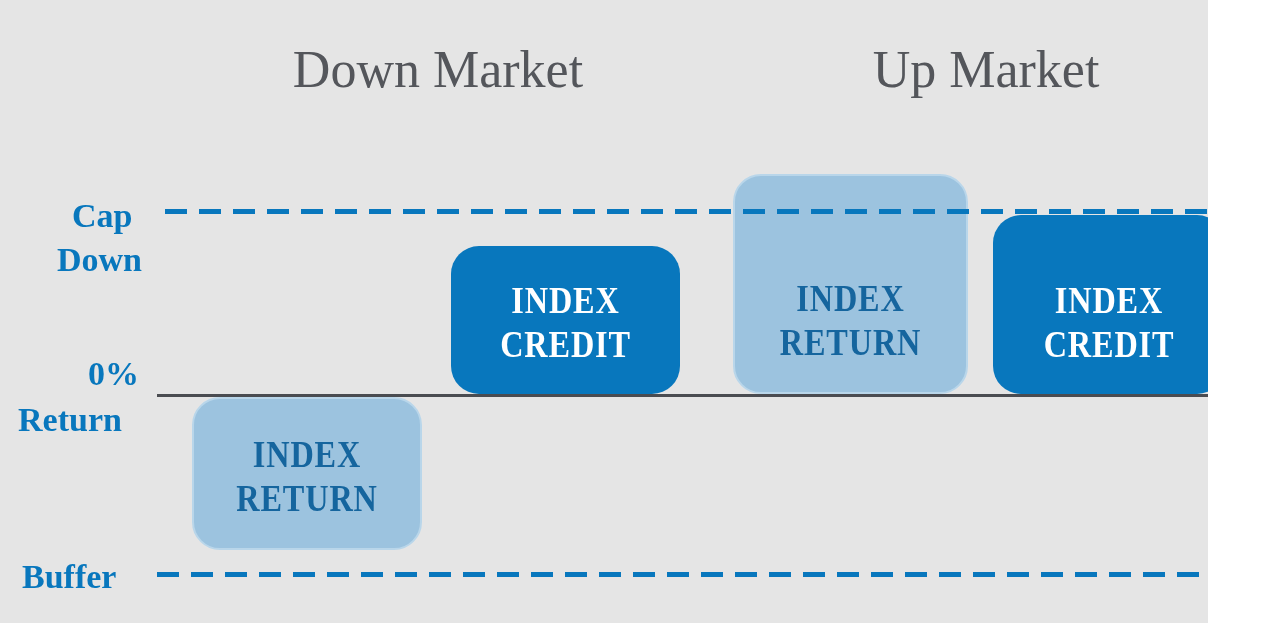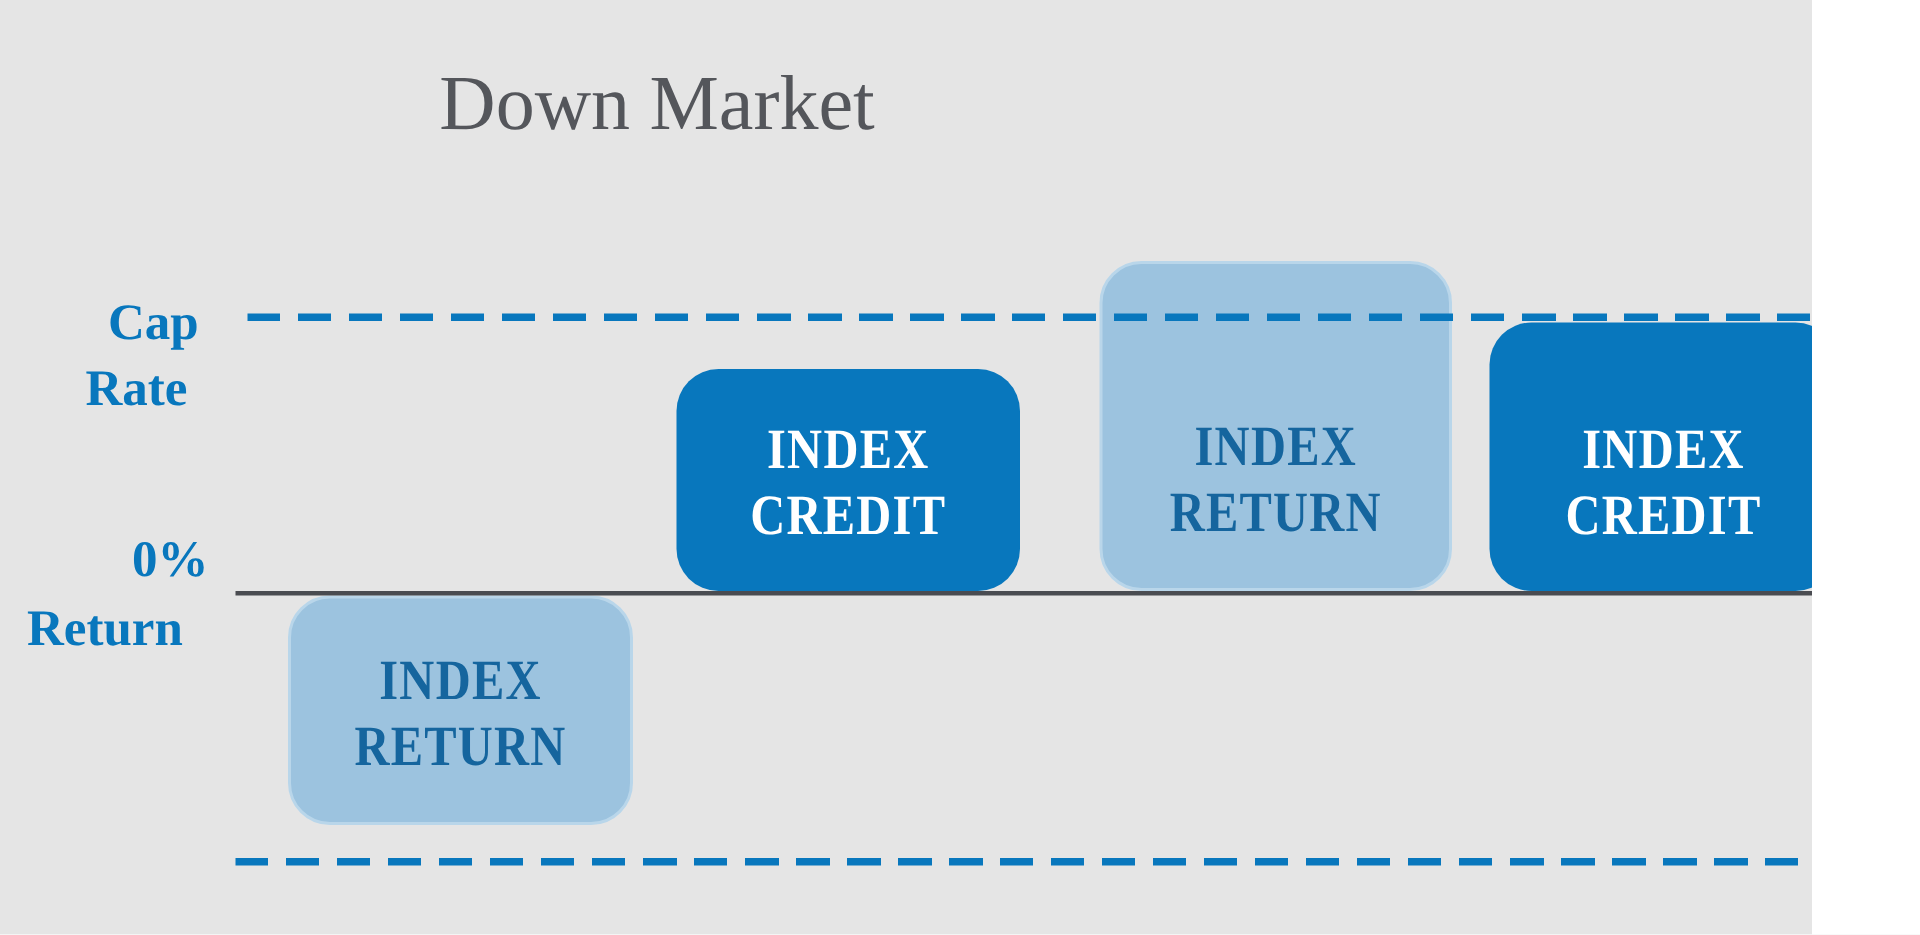--- a/index.html
+++ b/index.html
@@ -75,25 +75,27 @@
     background:var(--zero-line);
     z-index:2;
   }
 </style>
 </head>
 <body>
 
 <div class="canvas">
 
   <div class="group-title title-down">Down Market</div>
+  <div class="group-title title-up">Up Market</div>
 
   <div class="axis-label" style="left:72px;top:199px;">Cap</div>
-  <div class="axis-label" style="left:57px;top:243px;">Rate</div>
+  <div class="axis-label" style="left:57px;top:243px;">Down</div>
   <div class="axis-label" style="left:88px;top:357px;">0%</div>
   <div class="axis-label" style="left:18px;top:403px;">Return</div>
+  <div class="axis-label" style="left:22px;top:560px;">Buffer</div>
 
   <div class="bar bar--light" style="left: 192px; top: 397px; width: 230px; height: 153px;">
     <div class="bar-label">INDEX
 RETURN</div>
   </div>
   <div class="bar bar--dark" style="left: 451px; top: 246px; width: 229px; height: 148px;">
     <div class="bar-label">INDEX
 CREDIT</div>
   </div>
   <div class="bar bar--light" style="left: 733px; top: 174px; width: 235px; height: 220px;">

